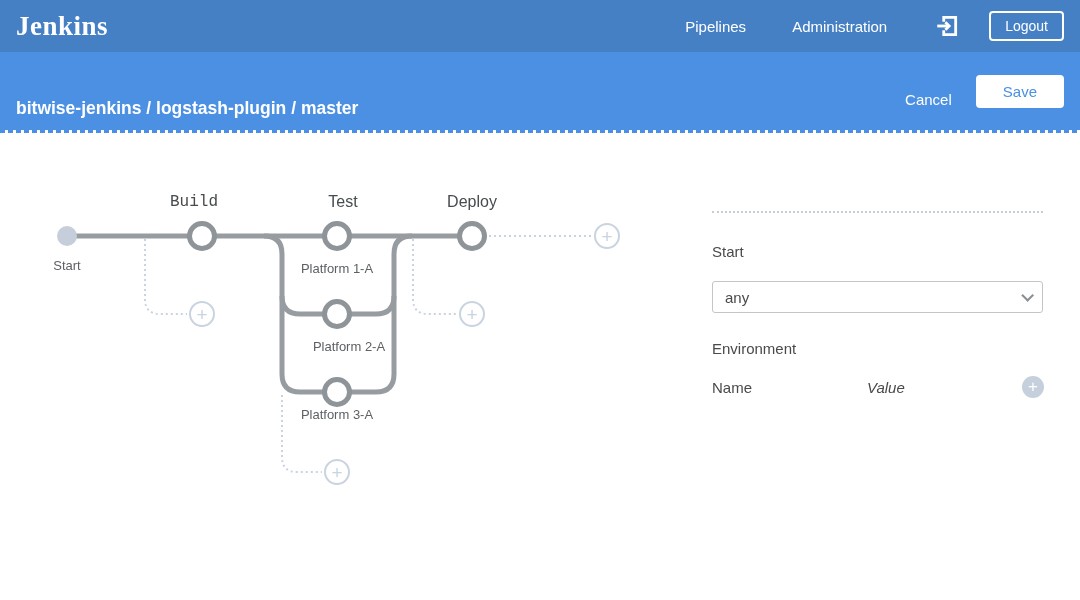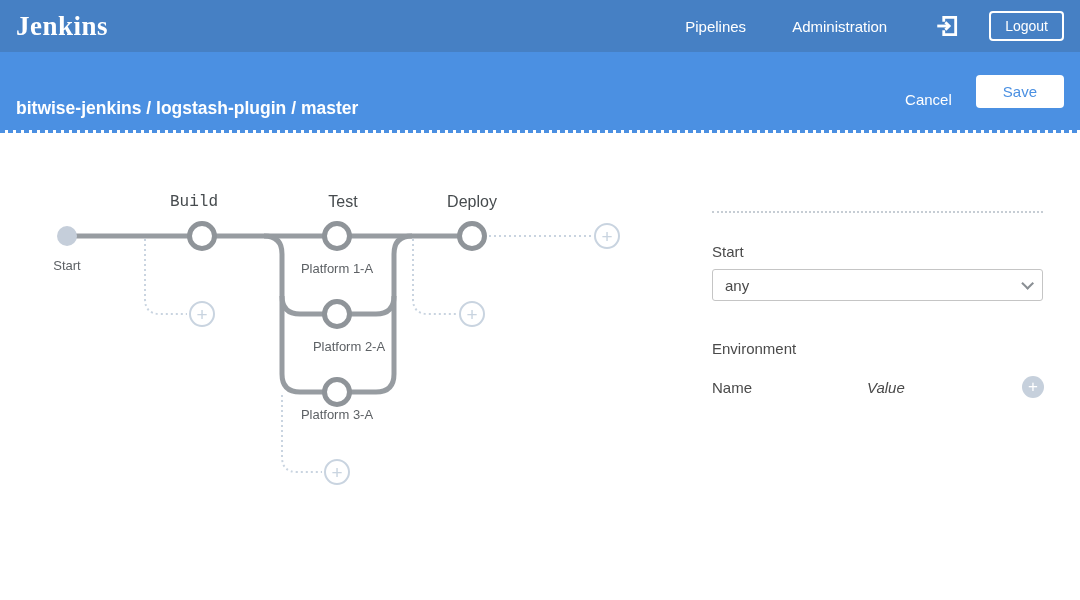--- a/index.html
+++ b/index.html
@@ -68,21 +68,21 @@
   .graph-label { position:absolute; transform:translateX(-50%); white-space:nowrap; }
   .col-header { font-size:16px; color:#464b4e; }
   .small-label { font-size:13px; color:#5d6165; }
 
   
   .settings-panel { position:absolute; left:712px; top:0; width:331px; height:100%; }
   .settings-title { position:absolute; top:44px; left:0; font-size:21px; font-weight:400; color:#4a4a4a; }
   .settings-divider { position:absolute; top:78px; left:0; width:331px; border-top:2px dotted #c6cdd4; }
   .agent-label { position:absolute; top:110px; left:0; font-size:15px; }
   .agent-select {
-    position:absolute; top:136px; left:0; width:331px; height:32px;
+    position:absolute; top:148px; left:0; width:331px; height:32px;
     border:1px solid #c5c5c5; border-radius:3px; background:#fff;
     display:flex; align-items:center; padding:0 12px; font-size:15px; color:#4a4a4a;
     cursor:pointer;
   }
   .chevron {
     margin-left:auto; width:9px; height:9px;
     border-right:2px solid #8a8f94; border-bottom:2px solid #8a8f94;
     transform:rotate(45deg) translateY(-3px);
   }
   .env-label { position:absolute; top:207px; left:0; font-size:15px; }

